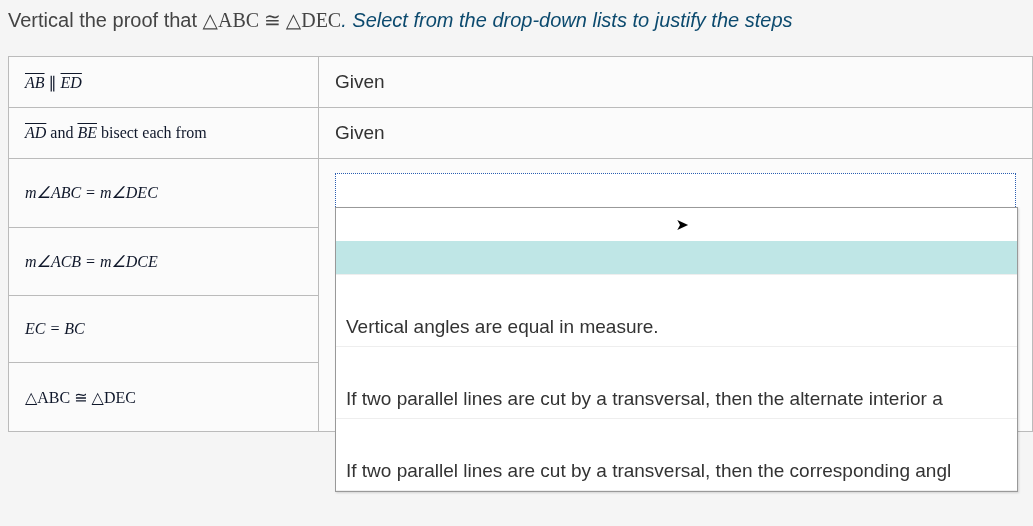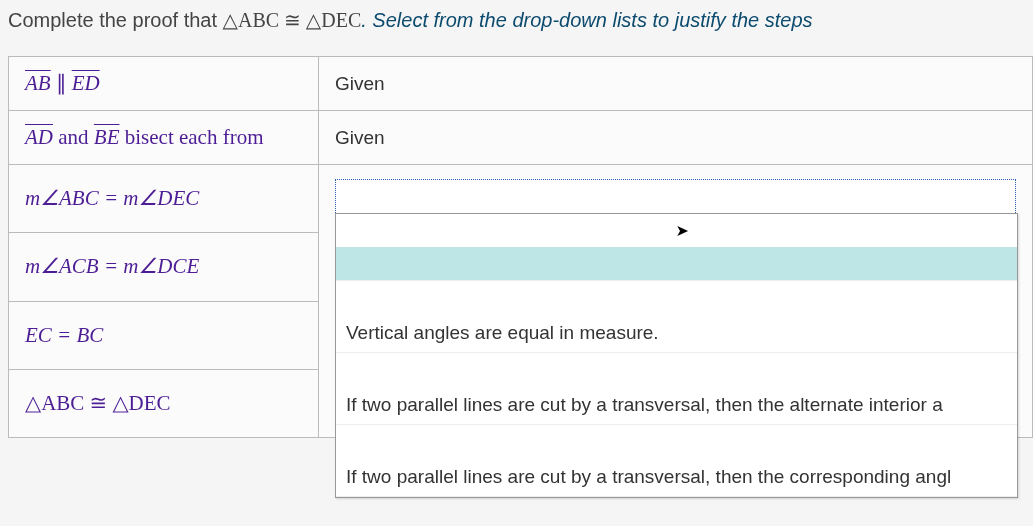--- a/index.html
+++ b/index.html
@@ -42,22 +42,22 @@
     table.proof td {
       border: 1px solid #bbb;
       padding: 14px 16px;
       font-size: 19px;
       vertical-align: middle;
     }
     table.proof td.statement {
       width: 310px;
       font-family: 'Times New Roman', serif;
       font-style: italic;
-      font-size: 21px;
-      color: #4c1d95;
+      font-size: 16px;
+      color: #0f172a;
     }
     table.proof td.reason {
       color: #333;
       position: relative;
     }
     .dropdown-open {
       position: relative;
       height: 38px;
     }
     .dropdown-field {
@@ -116,21 +116,21 @@
     }
     .norm {
       font-style: normal;
       margin-top: 43px;
     }
   </style>
 </head>
 <body>
 
 <div class="instruction">
-  <span>Complete the proof that </span><span class="math norm">△ABC ≅ △DEC</span><span class="italic-tail">.  Select from the drop-down lists to justify the steps </span>
+  <span>Vertical the proof that </span><span class="math norm">△ABC ≅ △DEC</span><span class="italic-tail">.  Select from the drop-down lists to justify the steps </span>
 </div>
 
 <table class="proof">
   <tbody>
       <tr>
     <td class="statement">
       <span class="overline">AB</span><span class="norm"> ∥ </span><span class="overline">ED</span>
     </td>
     <td class="reason">
       <span>Given</span>

